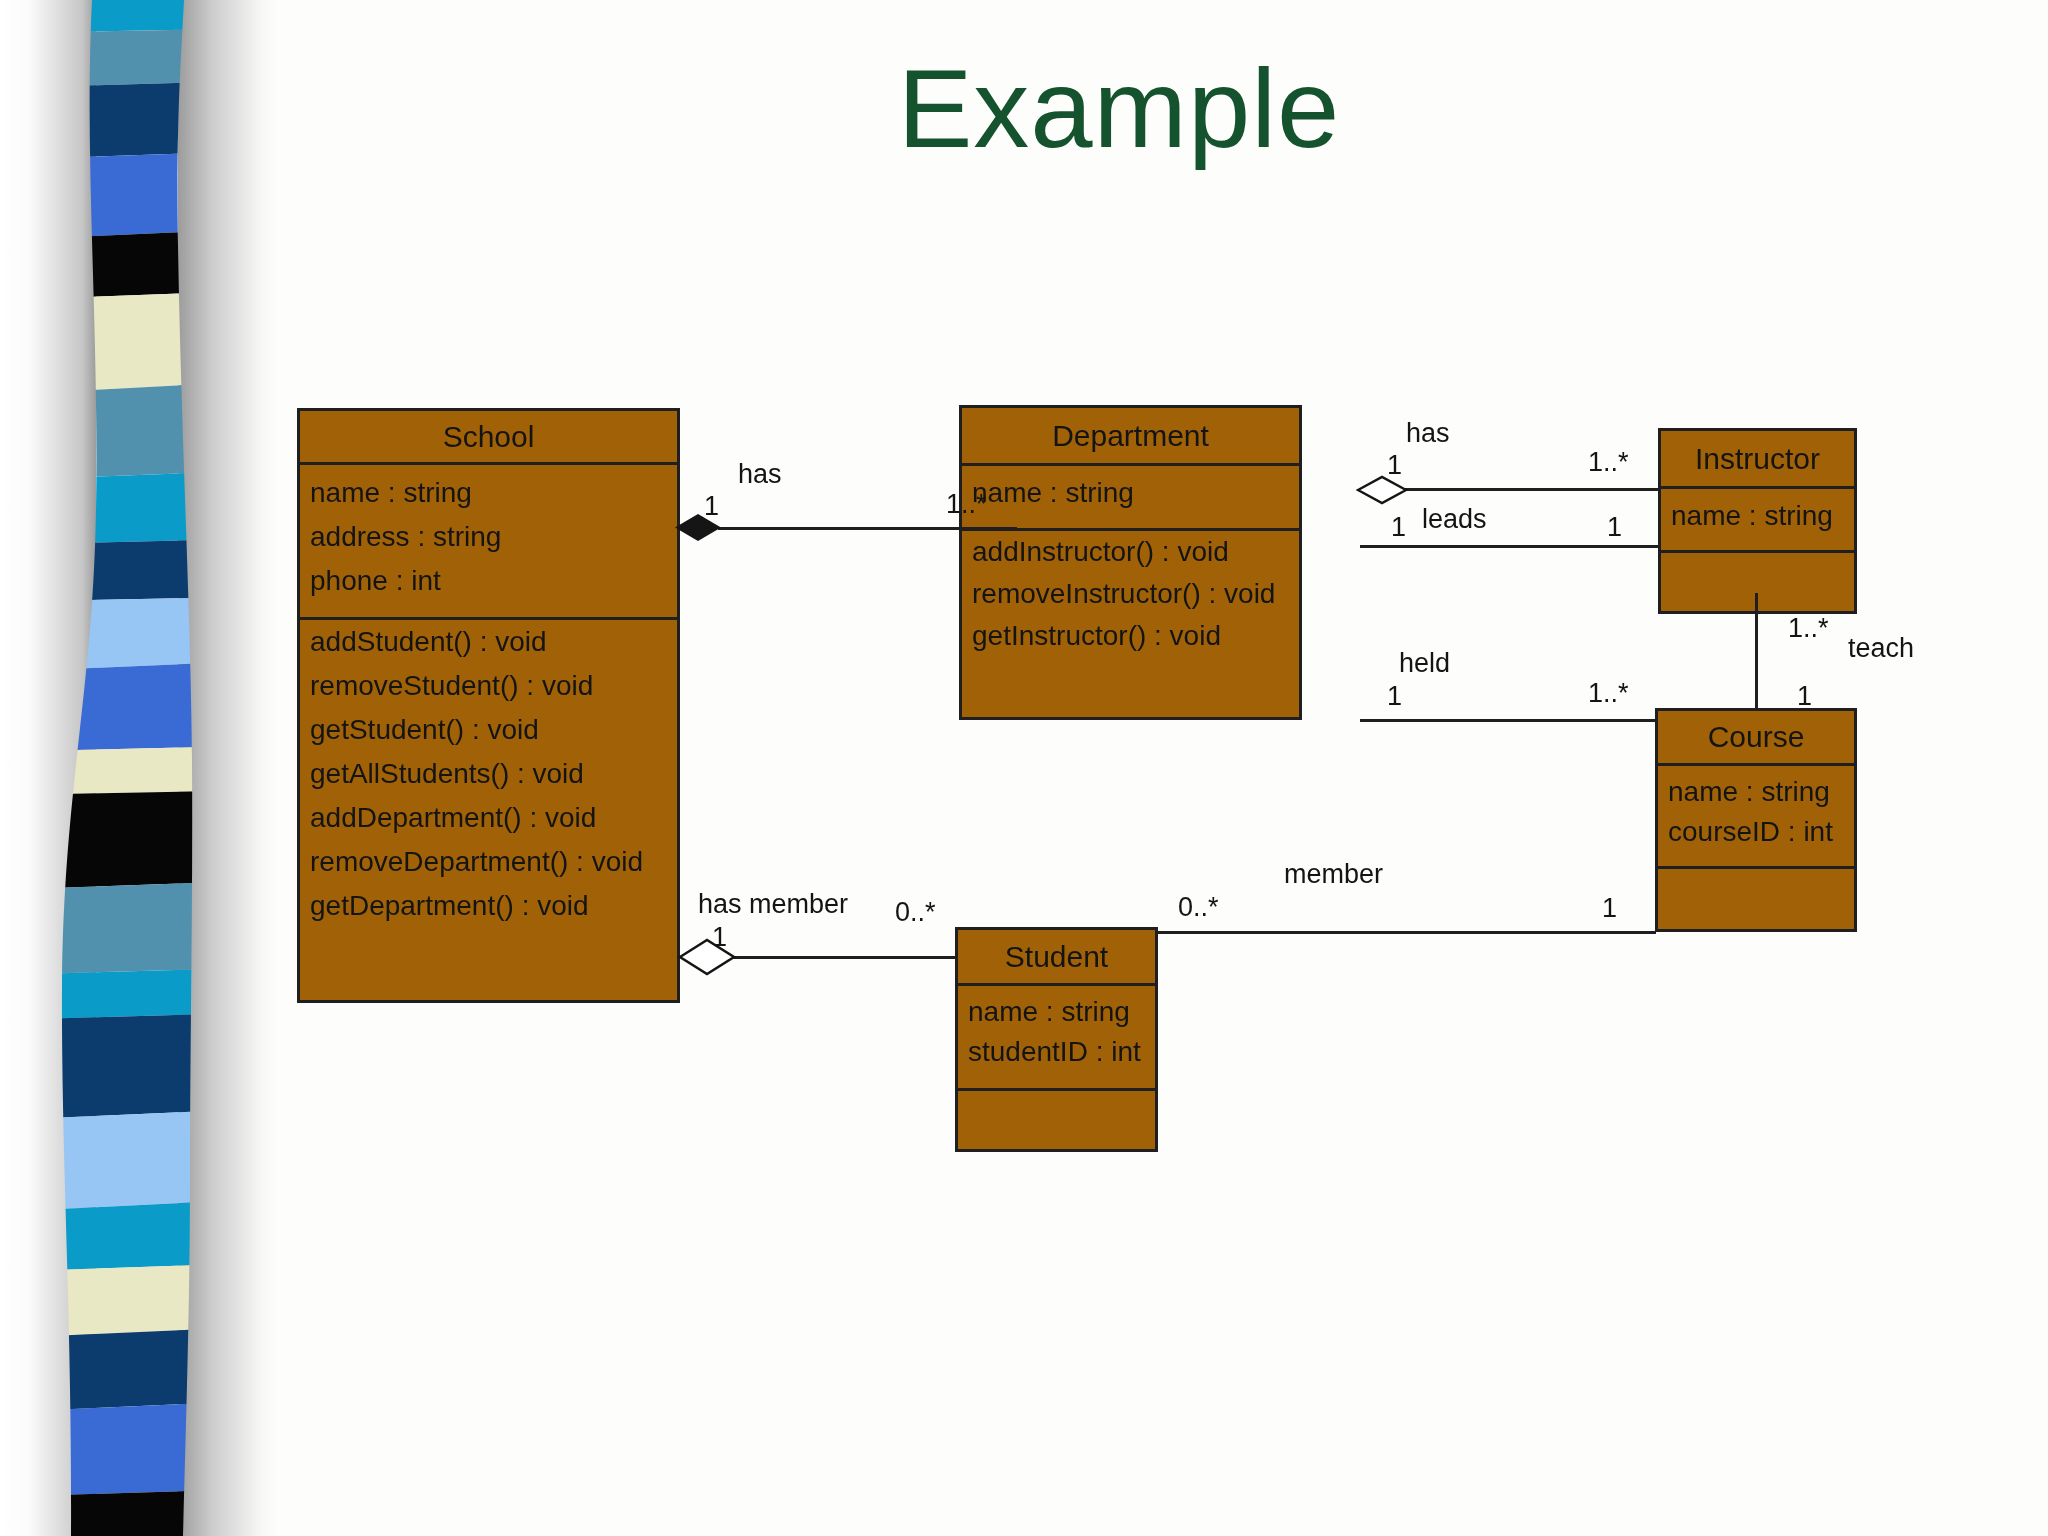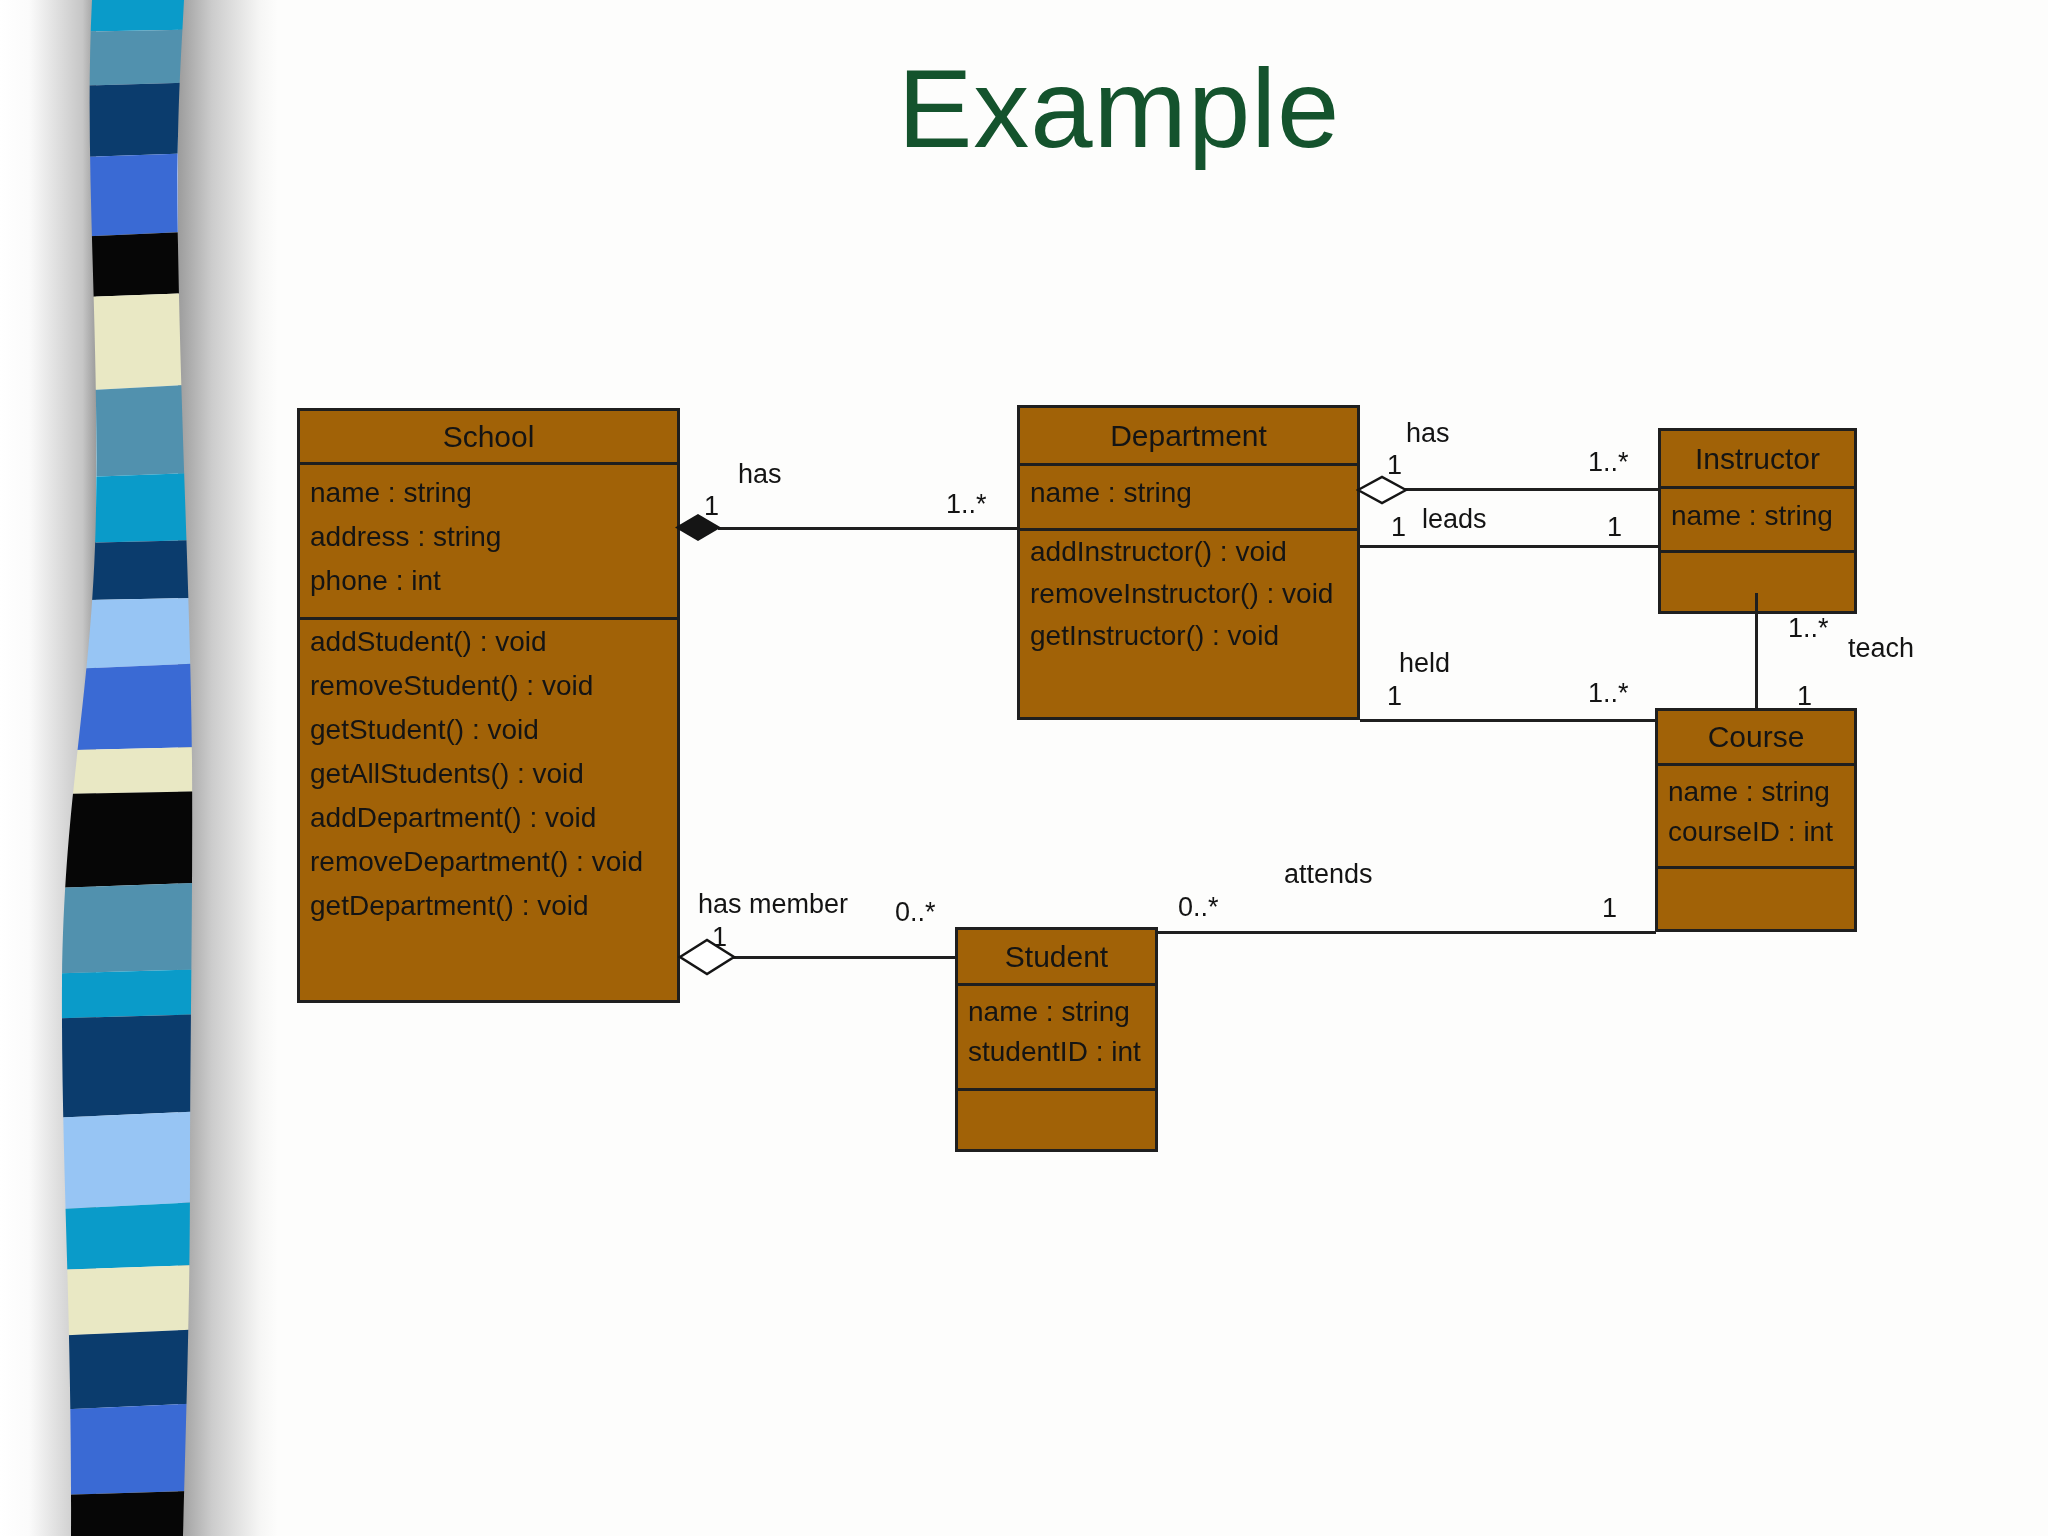--- a/index.html
+++ b/index.html
@@ -27,21 +27,21 @@
   .uml-title { text-align:center; font-size:30px; display:flex; align-items:center;
                justify-content:center; border-bottom:3px solid #1f1f1f; }
   .uml-attrs { padding:6px 10px 0 10px; font-size:28px; }
   .uml-methods { border-top:3px solid #1f1f1f; padding:0 10px 0 10px; font-size:28px; flex:1; }
 
   #school { left:297px; top:408px; width:383px; height:595px; }
   #school .uml-title { height:54px; }
   #school .uml-attrs { height:152px; line-height:44px; }
   #school .uml-methods { line-height:44px; }
 
-  #department { left:1017px; top:405px; width:343px; height:315px; }
+  #department { left:959px; top:405px; width:343px; height:315px; }
   #department .uml-title { height:58px; }
   #department .uml-attrs { height:62px; line-height:42px; }
   #department .uml-methods { line-height:42px; }
 
   #instructor { left:1658px; top:428px; width:199px; height:186px; }
   #instructor .uml-title { height:58px; }
   #instructor .uml-attrs { height:61px; line-height:42px; }
 
   #course { left:1655px; top:708px; width:202px; height:224px; }
   #course .uml-title { height:55px; }
@@ -231,17 +231,17 @@
   <span class="rel-label" id="lbl-leads-far">1</span>
 
   <span class="rel-label" id="lbl-held">held</span>
   <span class="rel-label" id="lbl-held-near">1</span>
   <span class="rel-label" id="lbl-held-far">1..*</span>
 
   <span class="rel-label" id="lbl-teach">teach</span>
   <span class="rel-label" id="lbl-teach-near">1..*</span>
   <span class="rel-label" id="lbl-teach-far">1</span>
 
-  <span class="rel-label" id="lbl-attends">attends</span>
+  <span class="rel-label" id="lbl-attends">member</span>
   <span class="rel-label" id="lbl-attends-near">0..*</span>
   <span class="rel-label" id="lbl-attends-far">1</span>
 
 </div>
 
 </body></html>

